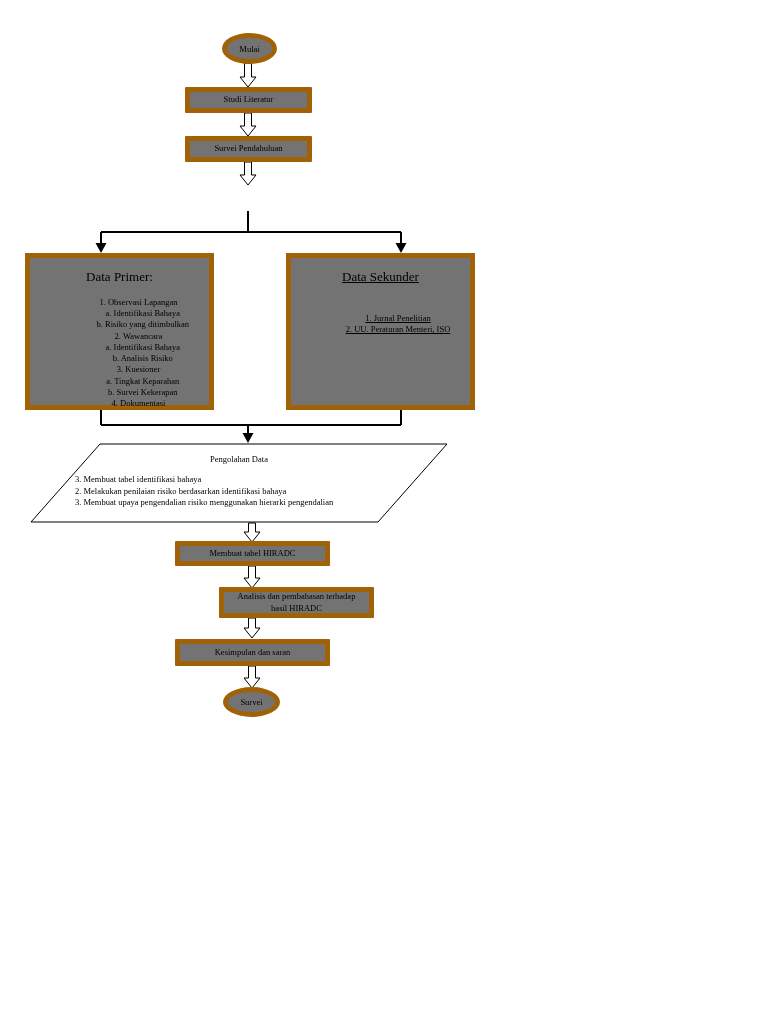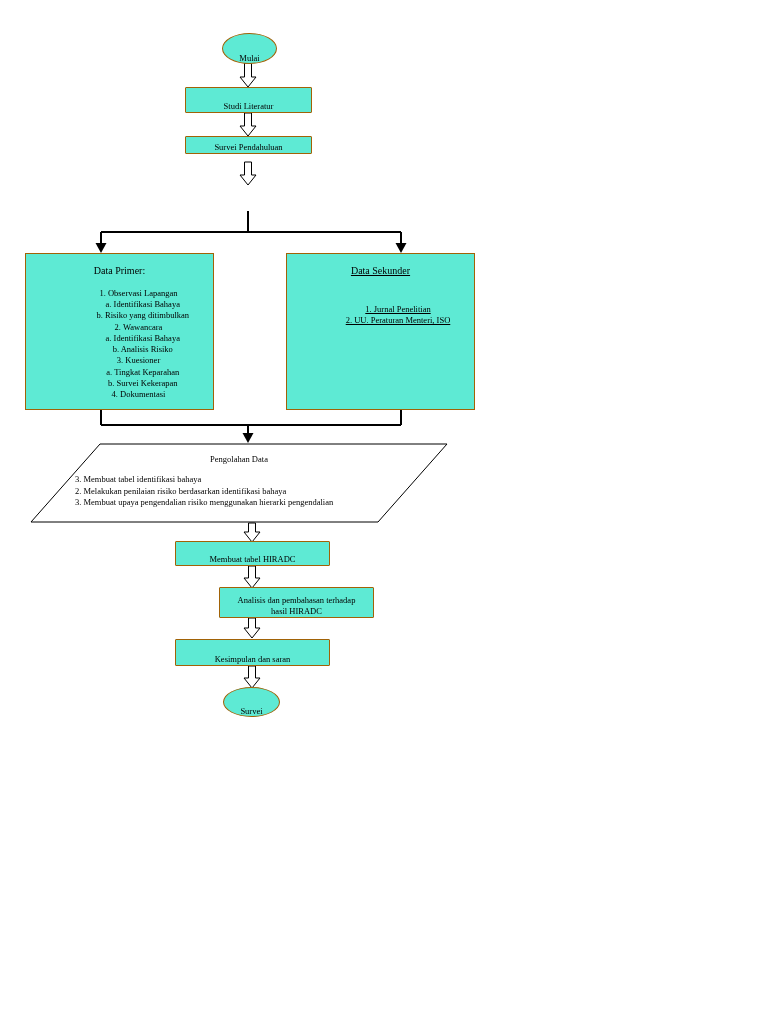--- a/index.html
+++ b/index.html
@@ -32,25 +32,25 @@
     width: 768px;
     height: 1024px;
     pointer-events: none;
   }
 
   
   .node {
     position: absolute;
     box-sizing: border-box;
     display: flex;
-    align-items: flex-end;
+    align-items: center;
     justify-content: center;
     text-align: center;
-    background: #5eead4;
-    border: 1px solid #a16207;
+    background: #737373;
+    border: 5px solid #a16207;
   }
 
   .node-proc {
     border-radius: 1px;
     font-size: 8.5px;
     line-height: 1.35;
   }
 
   .node-term {
     border-radius: 50%;
@@ -58,21 +58,21 @@
   }
 
   
   .node-data {
     border-radius: 0;
     display: block;
     padding: 0;
   }
   .node-data .data-title {
     text-align: center;
-    font-size: 10px;
+    font-size: 13px;
     margin-top: 11px;
   }
   .node-data .data-list {
     margin: 0;
     padding: 0;
     list-style: none;
     font-size: 8.5px;
     line-height: 1.32;
   }
   .node-data .data-list li {
@@ -187,21 +187,21 @@
   </svg>
 
   <div class="node node-term" style="left:222px; top:33px; width:55px; height:31px;">
     <span>Mulai</span>
   </div>
 
   <div class="node node-proc" style="left:185px; top:87px; width:127px; height:26px;">
     <span>Studi Literatur</span>
   </div>
 
-  <div class="node node-proc" style="left:185px; top:136px; width:127px; height:18px;">
+  <div class="node node-proc" style="left:185px; top:136px; width:127px; height:26px;">
     <span>Survei Pendahuluan</span>
   </div>
 
 
   <div id="data-primer" class="node node-data" style="left:25px; top:253px; width:189px; height:157px;">
     <div class="data-title">Data Primer:</div>
     <ul class="data-list">
       <li>1. Observasi Lapangan</li>
       <li>    a. Identifikasi Bahaya</li>
       <li>    b. Risiko yang ditimbulkan</li>

